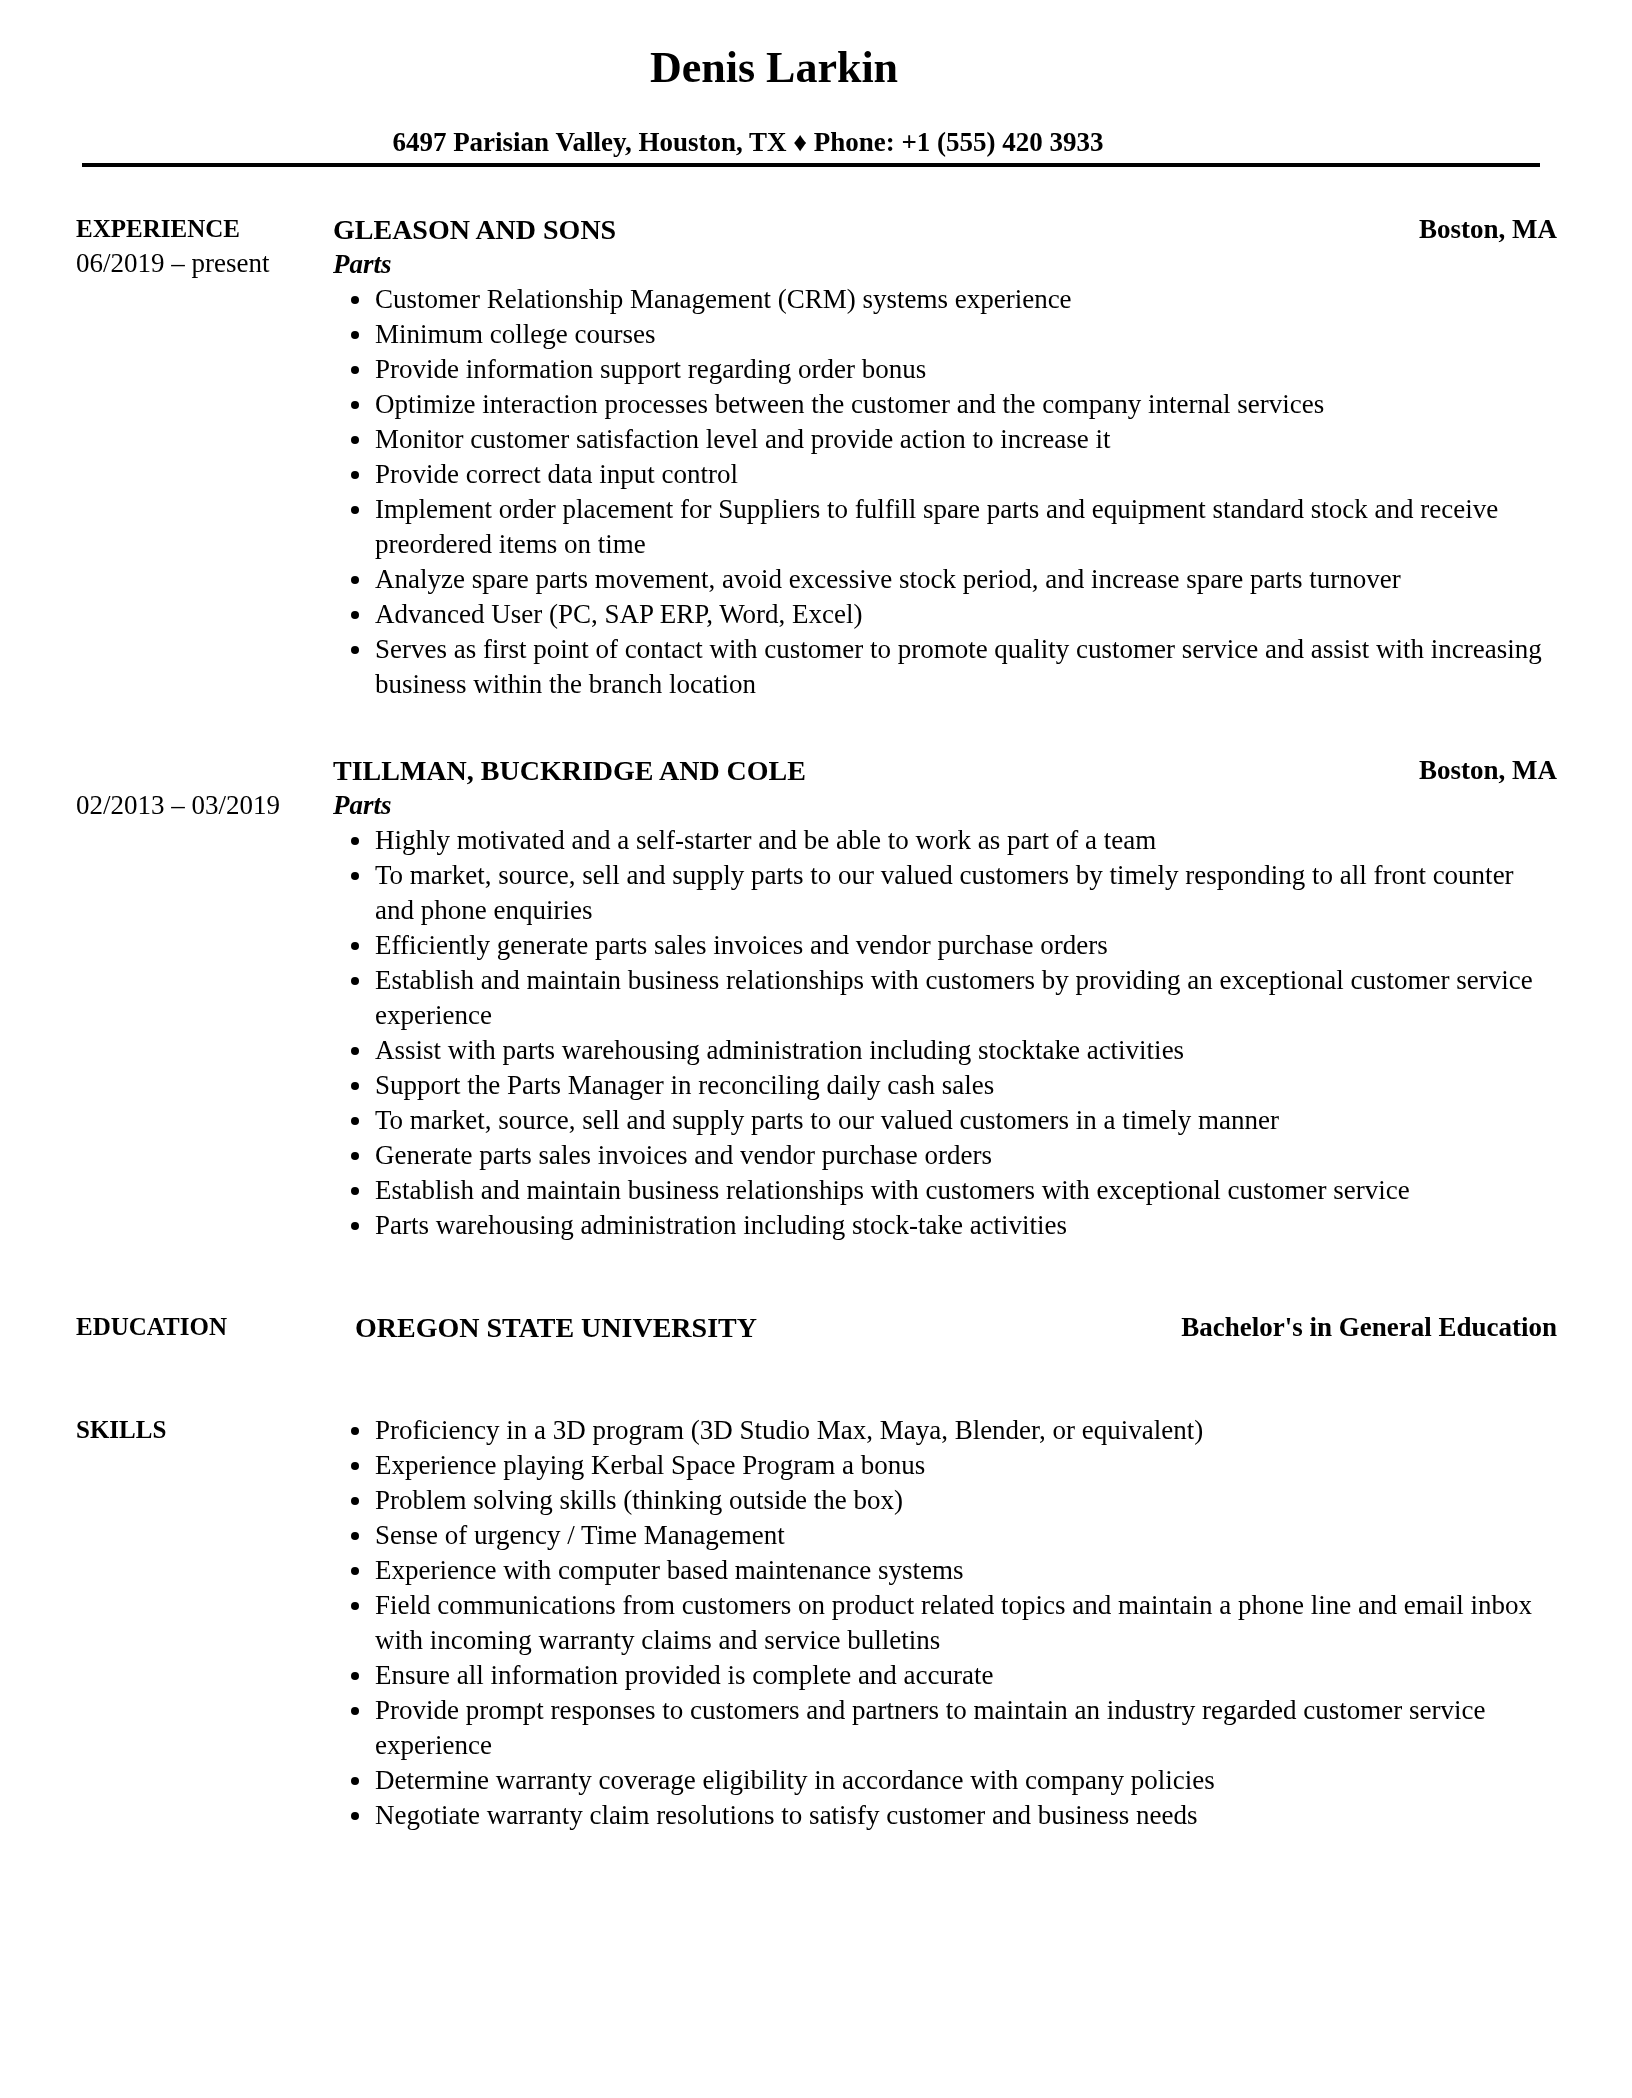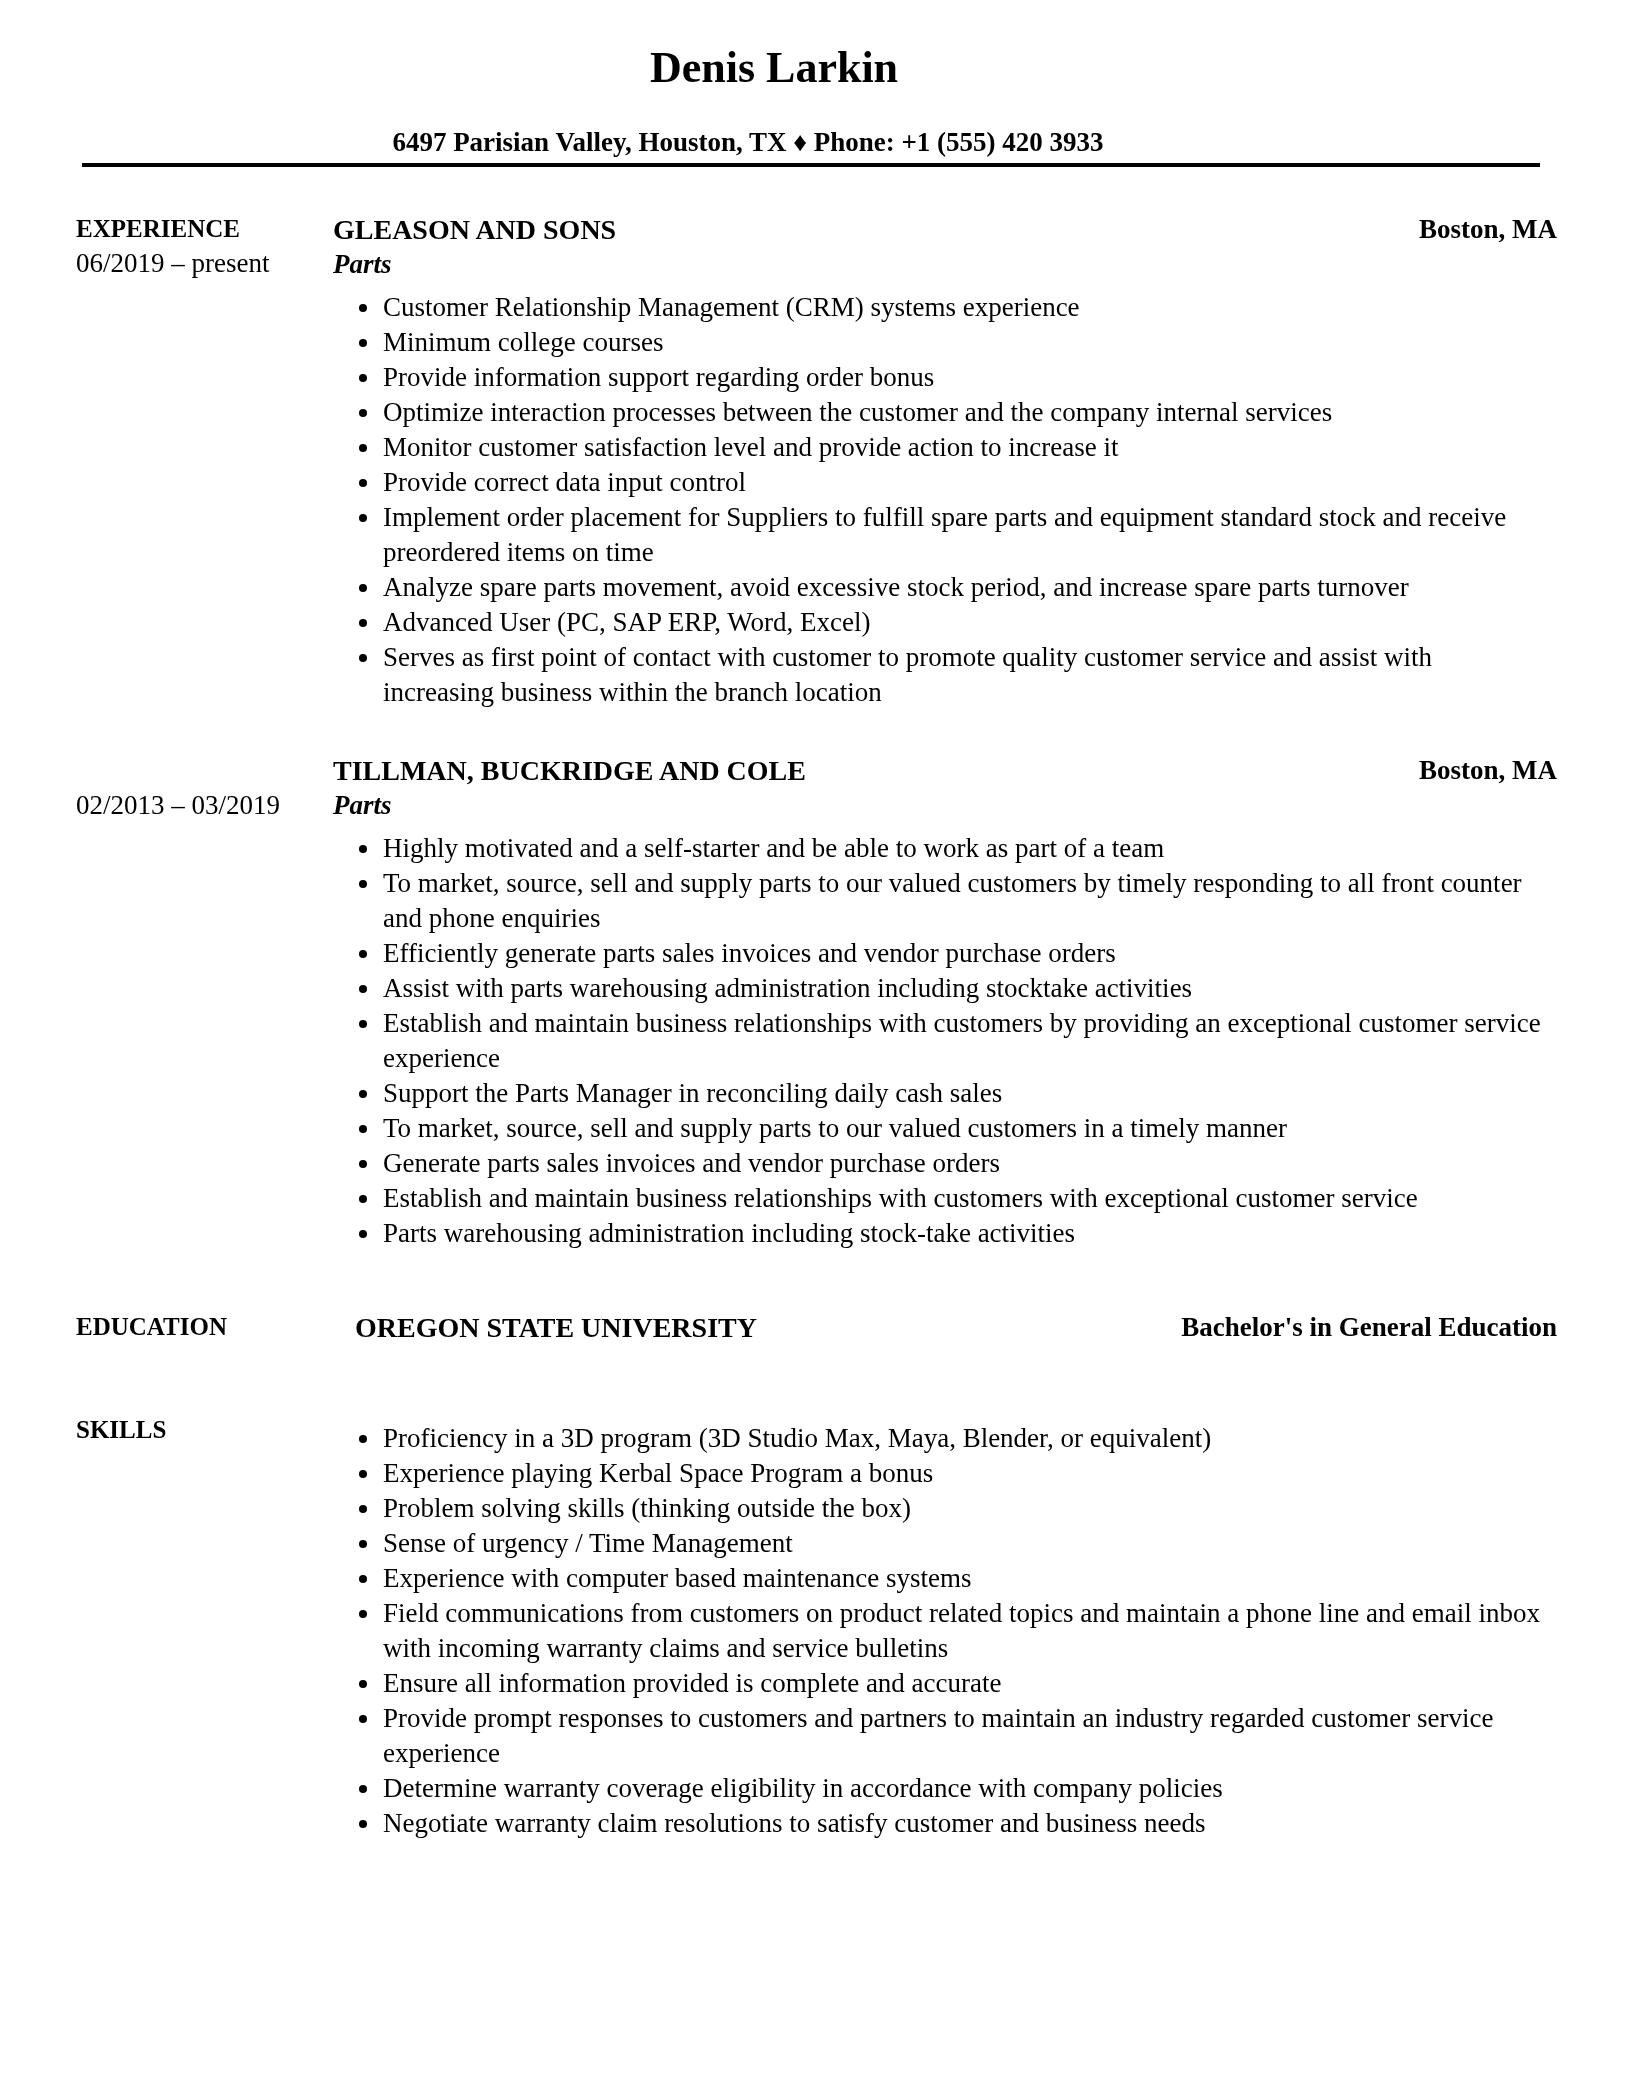--- a/index.html
+++ b/index.html
@@ -23,21 +23,21 @@
     position: absolute; left: 76px; top: 0; font-weight: bold; font-size: 25px; line-height: 34px;
   }
   .date {
     position: absolute; left: 76px; font-size: 27px; line-height: 35px;
   }
   .entry { position: absolute; left: 333px; right: 75px; }
   .entry-head { position: relative; height: 35px; }
   .company { position: absolute; left: 0; top: 0; font-weight: bold; font-size: 28px; line-height: 35px; }
   .location { position: absolute; right: 0; top: 0; font-weight: bold; font-size: 27px; line-height: 35px; }
   .role { font-weight: bold; font-style: italic; font-size: 27px; line-height: 35px; }
-  ul.bullets { list-style: none; margin: 8px; padding: 0; }
+  ul.bullets { list-style: none; margin: 0; padding: 0; }
   ul.bullets li {
     position: relative; padding-left: 42px; font-size: 27px; line-height: 35px; max-width: 1170px;
   }
   ul.bullets li .dot {
     position: absolute; left: 18px; top: 14px; width: 8px; height: 8px; border-radius: 50%; background: #000;
   }
 </style>
 </head>
 <body>
 
@@ -75,22 +75,22 @@
   <div class="entry" style="top:541px;">
     <div class="entry-head">
       <span class="company">TILLMAN, BUCKRIDGE AND COLE</span>
       <span class="location">Boston, MA</span>
     </div>
     <div class="role">Parts</div>
     <ul class="bullets">
         <li><span class="dot"></span><span>Highly motivated and a self-starter and be able to work as part of a team</span></li>
         <li><span class="dot"></span><span>To market, source, sell and supply parts to our valued customers by timely responding to all front counter and phone enquiries</span></li>
         <li><span class="dot"></span><span>Efficiently generate parts sales invoices and vendor purchase orders</span></li>
+        <li><span class="dot"></span><span>Establish and maintain business relationships with customers by providing an exceptional customer service experience</span></li>
         <li><span class="dot"></span><span>Assist with parts warehousing administration including stocktake activities</span></li>
-        <li><span class="dot"></span><span>Establish and maintain business relationships with customers by providing an exceptional customer service experience</span></li>
         <li><span class="dot"></span><span>Support the Parts Manager in reconciling daily cash sales</span></li>
         <li><span class="dot"></span><span>To market, source, sell and supply parts to our valued customers in a timely manner</span></li>
         <li><span class="dot"></span><span>Generate parts sales invoices and vendor purchase orders</span></li>
         <li><span class="dot"></span><span>Establish and maintain business relationships with customers with exceptional customer service</span></li>
         <li><span class="dot"></span><span>Parts warehousing administration including stock-take activities</span></li>
       </ul>
   </div>
 </div>
 
 <div class="section" style="top:1310px;">

